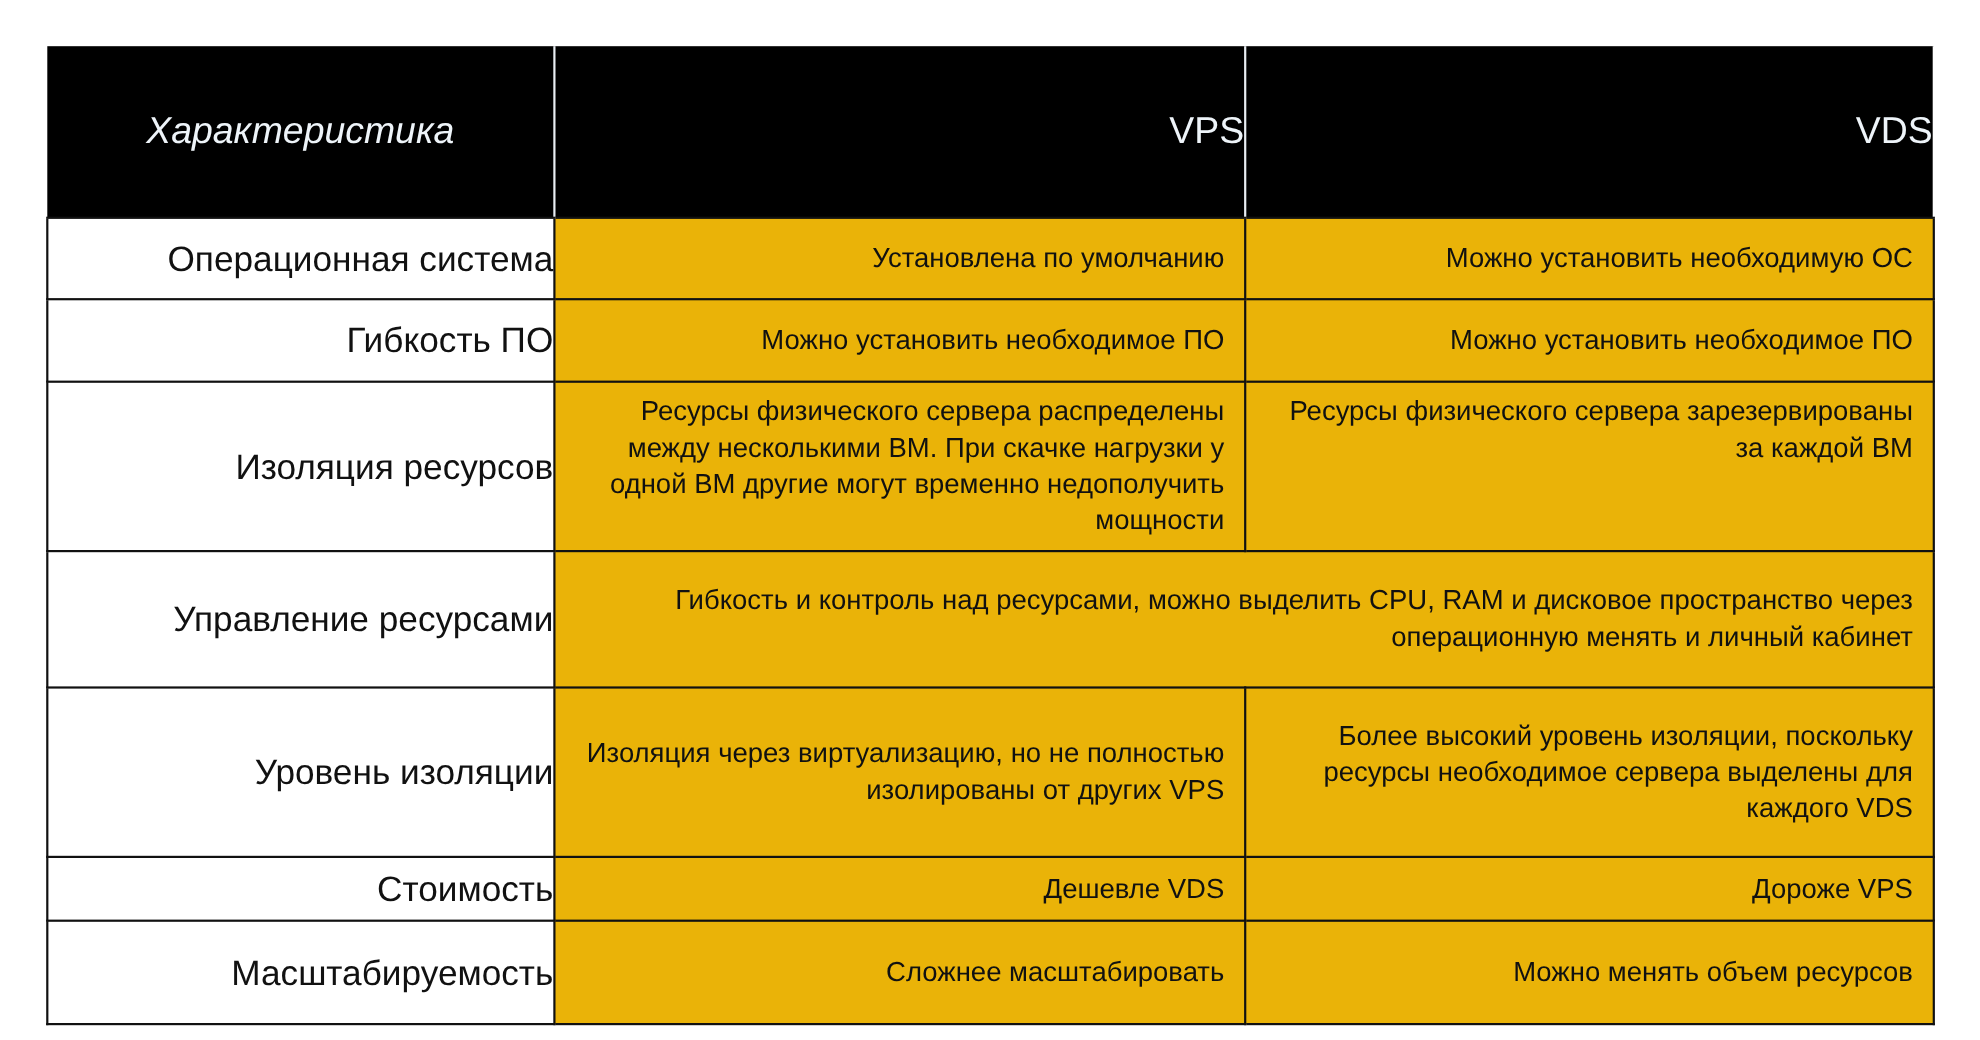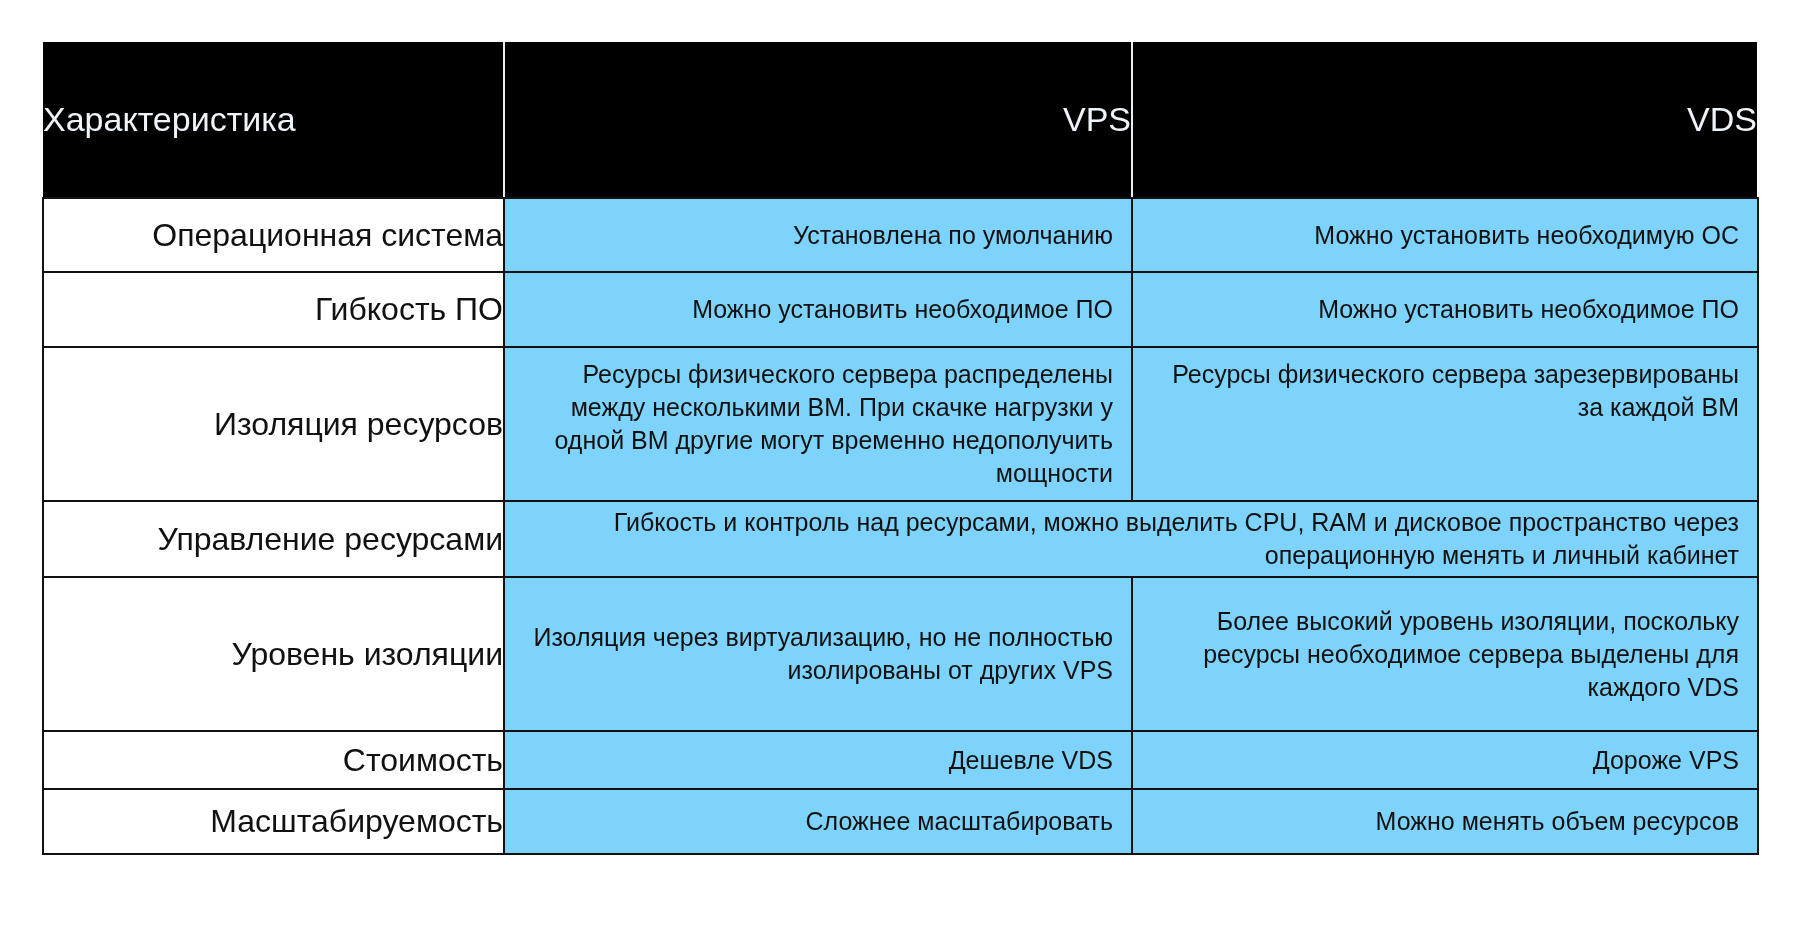--- a/index.html
+++ b/index.html
@@ -3,25 +3,25 @@
 <meta charset="utf-8">
 <style>
   html, body { margin: 0; padding: 0; background: #ffffff; }
   body { width: 1800px; height: 945px; position: relative; overflow: hidden;
          font-family: "Liberation Sans", "DejaVu Sans", sans-serif; color: #111; }
   .tbl { position: absolute; left: 42px; top: 42px; width: 1715px;
          border-collapse: collapse; table-layout: fixed; }
   .tbl th, .tbl td { border: 2px solid #111; padding: 0; vertical-align: middle; text-align: right; }
   .tbl thead th { background: #000; color: #eef4f9; font-weight: normal;
                   height: 155px; font-size: 34px; }
-  .tbl thead th.h-first { text-align: left; border-right: 2px solid #e9eef3; }
+  .tbl thead th.h-first { text-align: center; border-right: 2px solid #e9eef3; font-style: italic; }
   .tbl thead th.h-mid { border-right: 2px solid #e9eef3; }
   .tbl thead th { border-top: 0; border-left: 0; border-right-color: #fff; }
   .tbl td.label { background: #fff; font-size: 32px; padding-left: 30px; margin-top: 38px; }
-  .tbl td.cell { background: #7dd3fc; font-size: 25px; line-height: 33px;
+  .tbl td.cell { background: #eab308; font-size: 25px; line-height: 33px;
                  padding-left: 22px; padding-right: 18px; }
   .tbl td.cell.top { vertical-align: top; padding-top: 10px; }
   col.c1 { width: 461px; } col.c2 { width: 628px; } col.c3 { width: 626px; }
 </style>
 </head>
 <body>
 
 <table class="tbl">
   <colgroup>
       <col class="c1">
@@ -44,33 +44,33 @@
     <tr style="height:75px">
       <td class="label">Гибкость ПО</td>
       <td class="cell">Можно установить необходимое ПО</td>
       <td class="cell">Можно установить необходимое ПО</td>
     </tr>
     <tr style="height:154px">
       <td class="label">Изоляция ресурсов</td>
       <td class="cell">Ресурсы физического сервера распределены между несколькими ВМ. При скачке нагрузки у одной ВМ другие могут временно недополучить мощности</td>
       <td class="cell top">Ресурсы физического сервера зарезервированы за каждой ВМ</td>
     </tr>
-    <tr style="height:76px">
+    <tr style="height:124px">
       <td class="label">Управление ресурсами</td>
       <td class="cell" colspan="2">Гибкость и контроль над ресурсами, можно выделить CPU, RAM и дисковое пространство через операционную менять и личный кабинет</td>
     </tr>
     <tr style="height:154px">
       <td class="label">Уровень изоляции</td>
       <td class="cell">Изоляция через виртуализацию, но не полностью изолированы от других VPS</td>
       <td class="cell">Более высокий уровень изоляции, поскольку ресурсы необходимое сервера выделены для каждого VDS</td>
     </tr>
     <tr style="height:58px">
       <td class="label">Стоимость</td>
       <td class="cell">Дешевле VDS</td>
       <td class="cell">Дороже VPS</td>
     </tr>
-    <tr style="height:65px">
+    <tr style="height:94px">
       <td class="label">Масштабируемость</td>
       <td class="cell">Сложнее масштабировать</td>
       <td class="cell">Можно менять объем ресурсов</td>
     </tr>
   </tbody>
 </table>
 
 </body></html>

